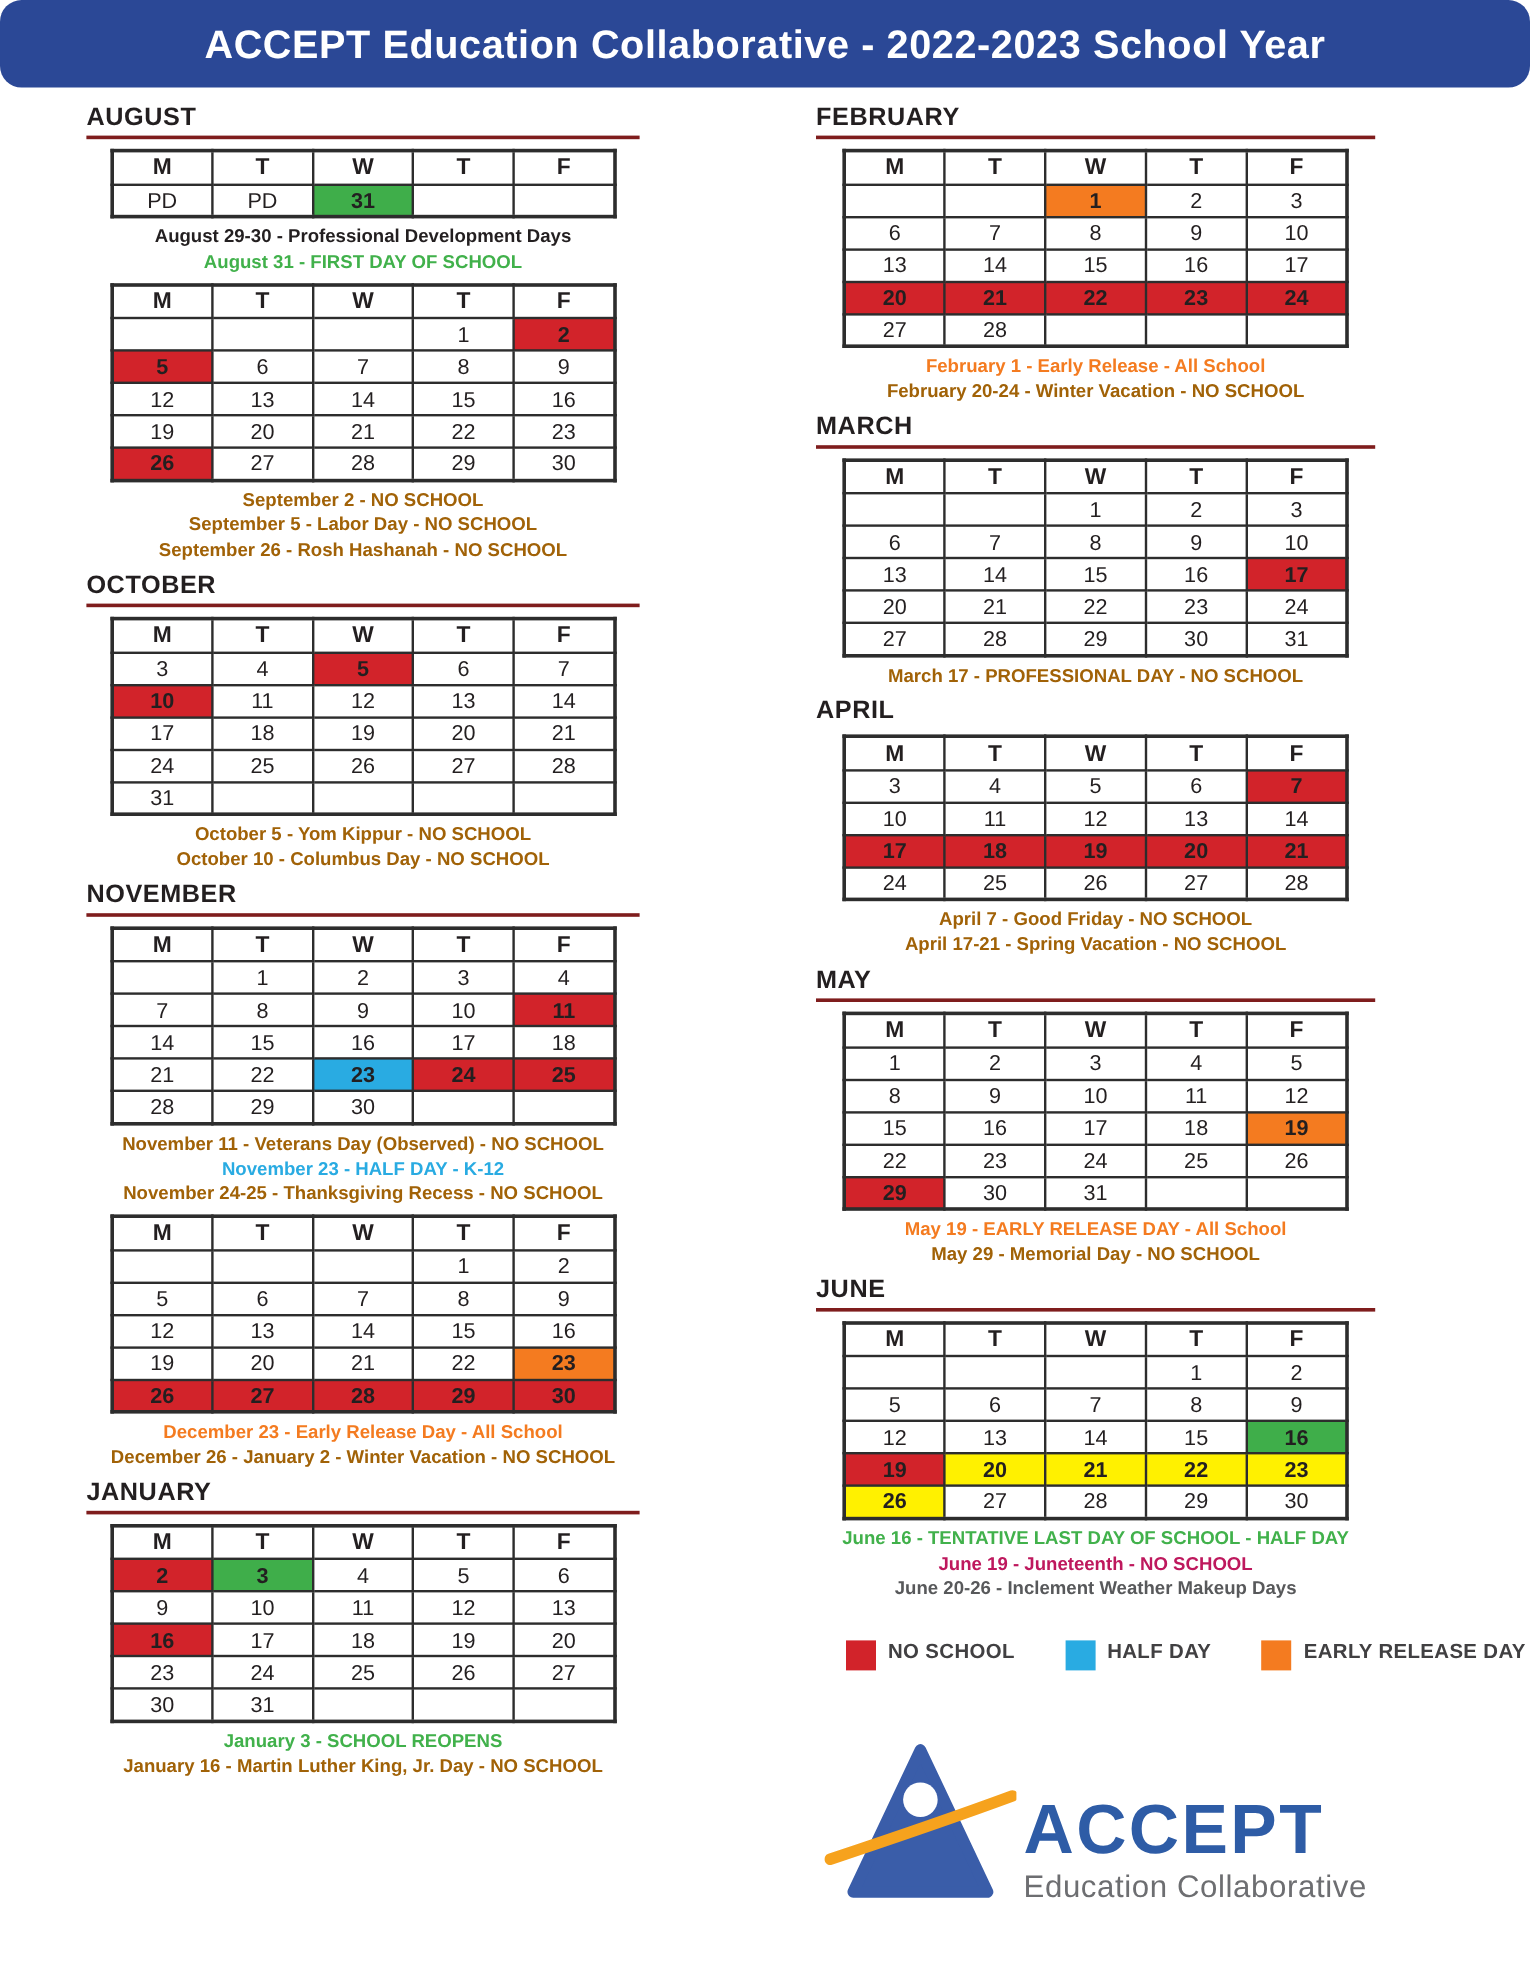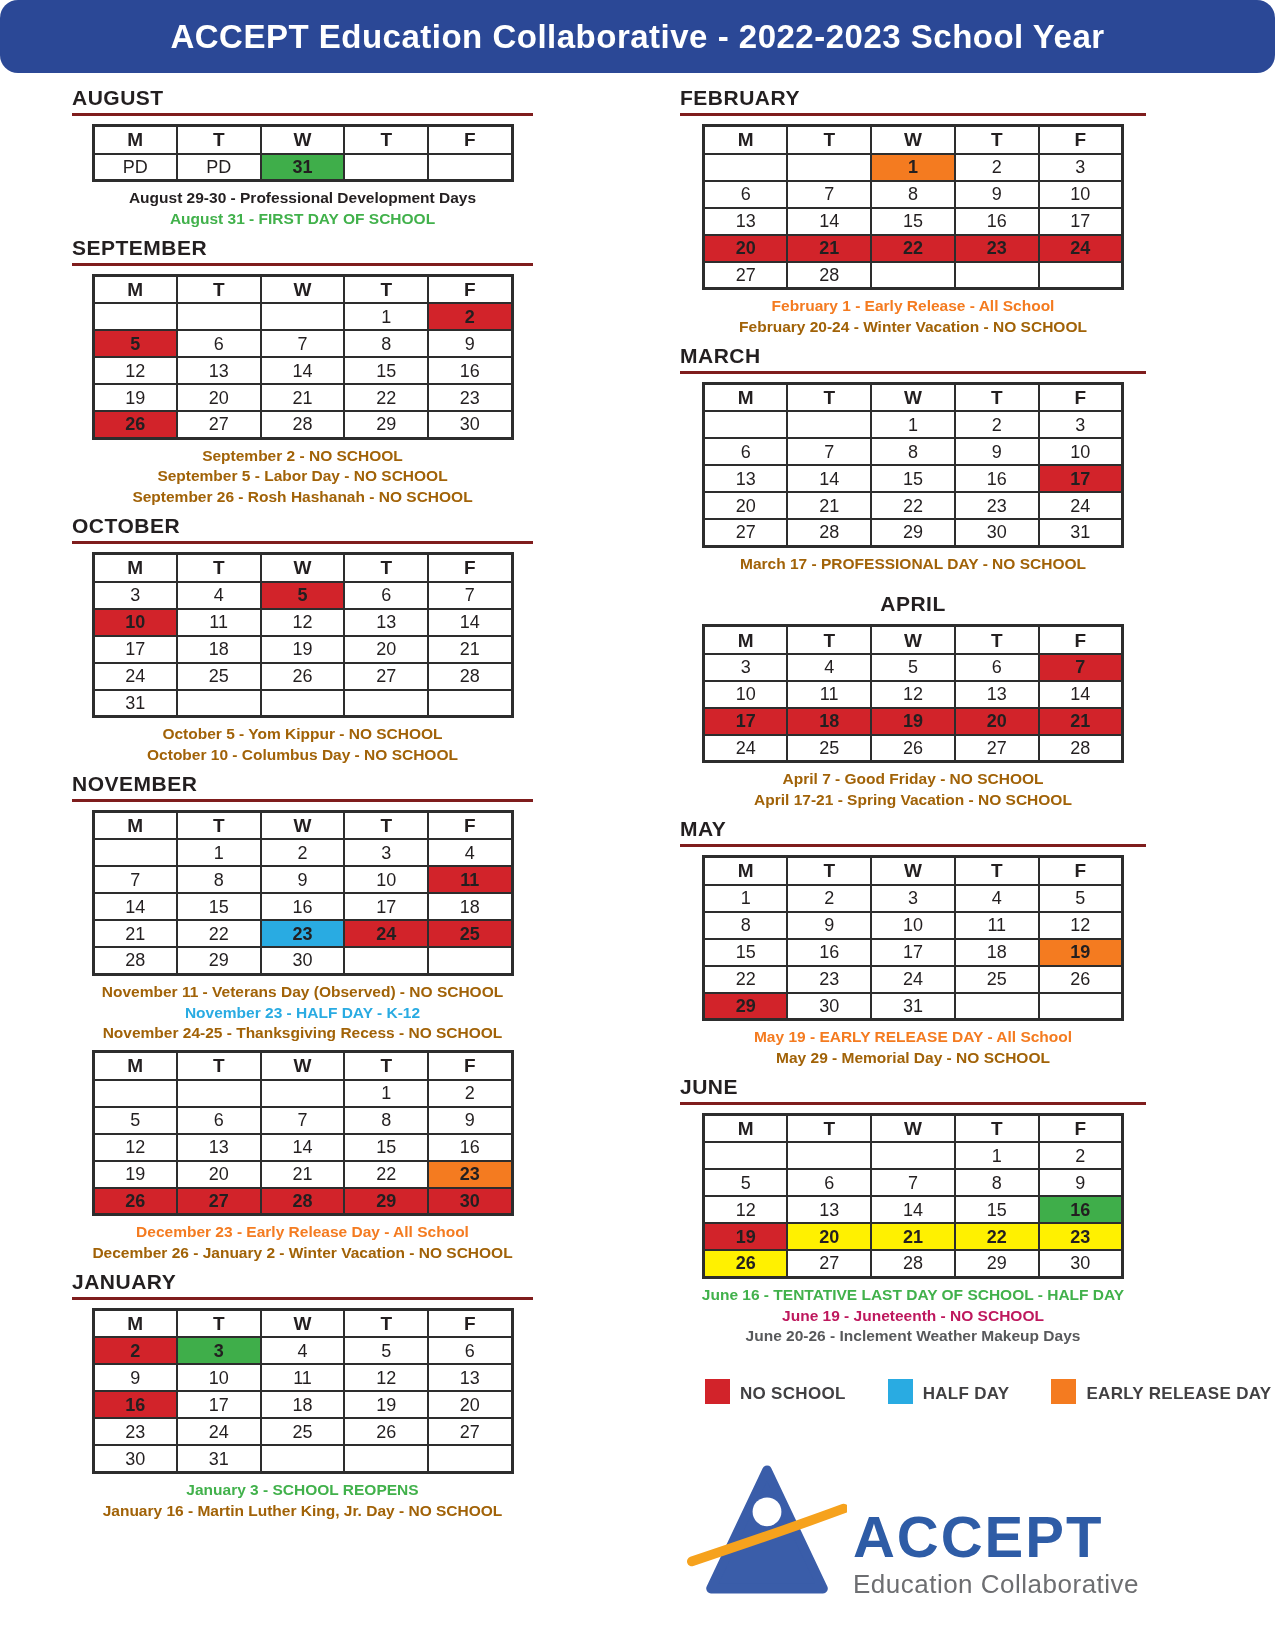--- a/index.html
+++ b/index.html
@@ -20,21 +20,21 @@
   .col-left  { width:461px; margin-right:147px; }
   .col-right { width:466px; }
 
   .month { margin-bottom:8px; }
   .month-title {
     margin:0 0 8px 0; padding-bottom:3px;
     font-size:21px; font-weight:bold; letter-spacing:.5px;
     border-bottom:3px solid #7f1d1d;
   }
   .month-title.centered {
-    text-align:center; border-bottom:none; margin-top:20px; padding-bottom:0;
+    text-align:left; border-bottom:none; margin-top:8px; padding-bottom:0;
   }
   table.cal {
     border-collapse:collapse; table-layout:fixed;
     width:422px; margin:0 auto; border:3px solid #2D2D2D;
   }
   .cal th, .cal td {
     border:2px solid #2D2D2D; text-align:center; padding:0;
     height:27px; font-size:18px; line-height:1;
   }
   .cal th { height:28px; font-size:19px; font-weight:bold; }
@@ -52,21 +52,21 @@
   .note-red-alt { color:#be185d; }
   .note-green   { color:#41B14B; }
   .note-orange  { color:#F47B20; }
   .note-blue    { color:#29ABE2; }
   .note-gray    { color:#58595B; }
 
   .legend {
     margin-top:34px; padding-left:25px;
     display:flex; align-items:center; column-gap:42px;
   }
-  .legend-item { display:flex; align-items:flex-end; }
+  .legend-item { display:flex; align-items:flex-start; }
   .swatch { width:25px; height:25px; display:inline-block; flex:0 0 auto; }
   .legend-label {
     margin-left:10px; font-size:17px; font-weight:bold; color:#414042; letter-spacing:.3px;
     white-space:nowrap;
   }
 
   .logo { margin-top:58px; display:flex; align-items:flex-end; justify-content:center; }
   .logo-mark { flex:0 0 auto; }
   .logo-text { margin-left:6px; }
   .logo-title {
@@ -107,21 +107,20 @@
                 <td></td>
               </tr>
             </tbody>
           </table>
           <div class="notes">
             <p class="note note-black">August 29-30 - Professional Development Days</p>
             <p class="note note-green">August 31 - FIRST DAY OF SCHOOL</p>
           </div>
         </section>
         <section class="month">
-          <h2 class="month-title">SEPTEMBER</h2>
           <table class="cal">
             <thead>
               <tr>
                 <th>M</th>
                 <th>T</th>
                 <th>W</th>
                 <th>T</th>
                 <th>F</th>
               </tr>
             </thead>

